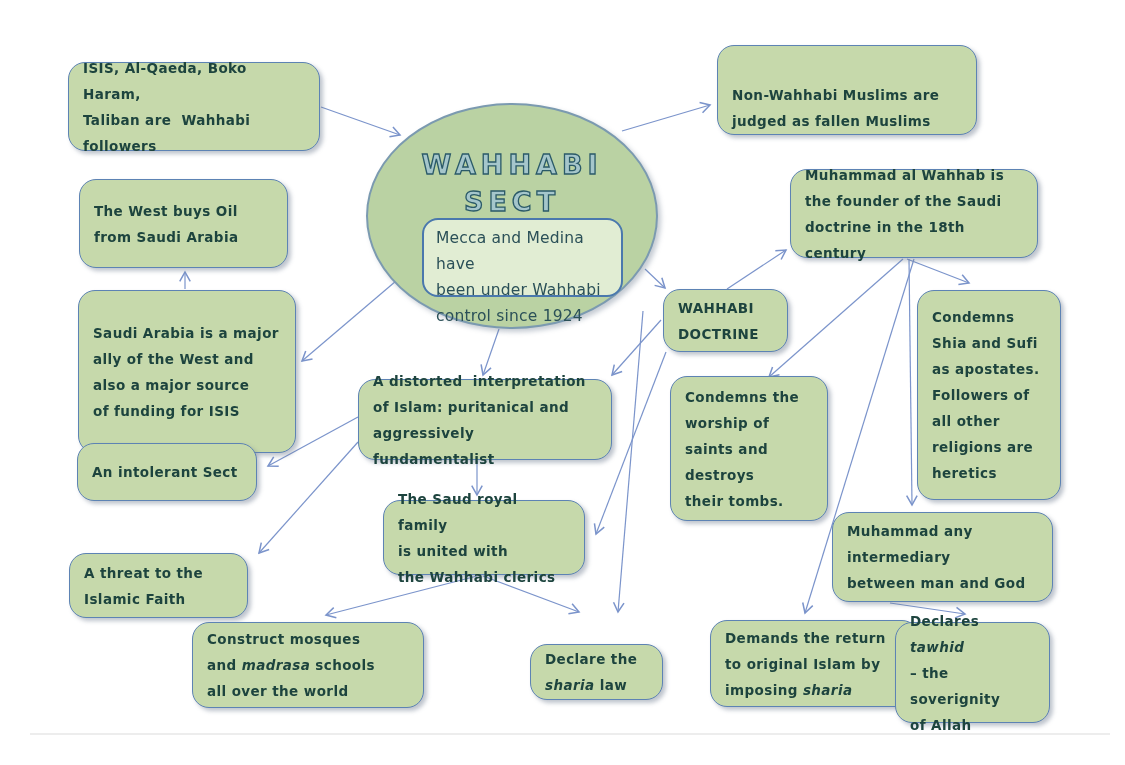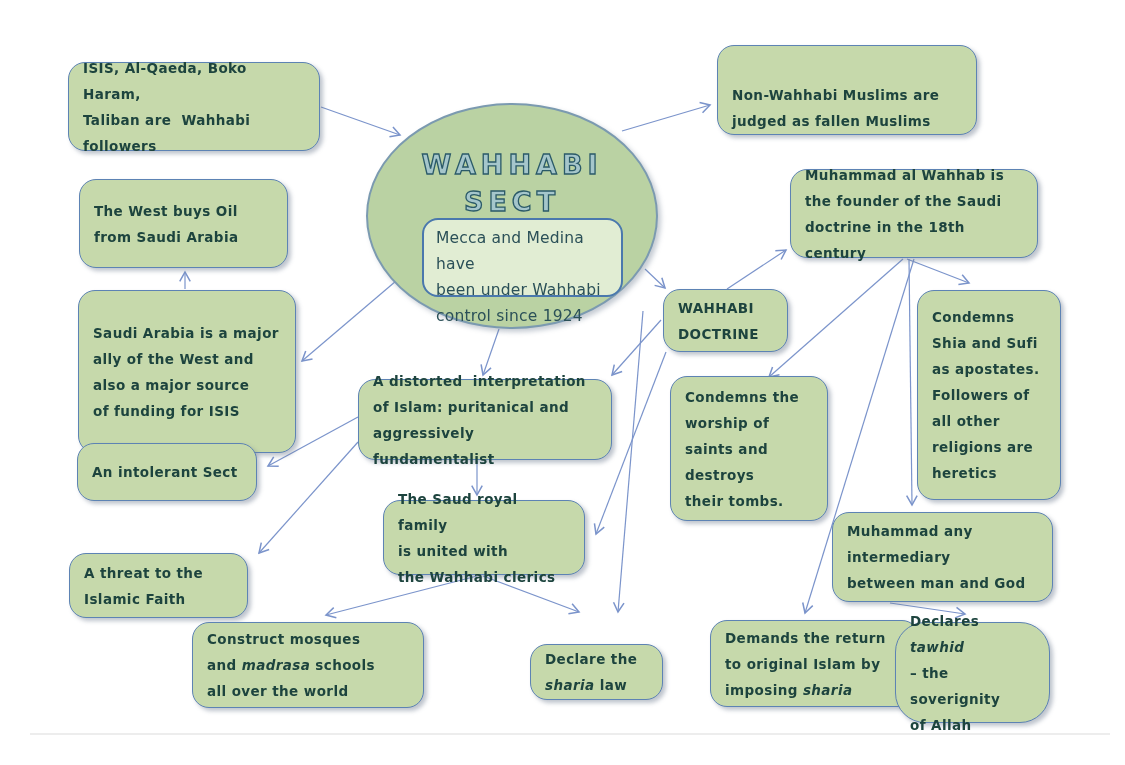--- a/index.html
+++ b/index.html
@@ -197,20 +197,20 @@
     </div>
       <div class="node" style="left: 530px; top: 644px; width: 133px; height: 56px;">
       <span class="node-text">Declare the
 <i>sharia</i> law</span>
     </div>
       <div class="node" style="left: 678px; top: 620px; width: 209px; height: 87px; margin-left: 32px;">
       <span class="node-text">Demands the return
 to original Islam by
 imposing <i>sharia</i></span>
     </div>
-      <div class="node" style="left: 895px; top: 622px; width: 155px; height: 101px; border-radius: 30px;">
+      <div class="node" style="left: 895px; top: 622px; width: 155px; height: 101px;">
       <span class="node-text">Declares <i>tawhid</i>
 – the soverignity
 of Allah</span>
     </div>
     </div>
 
 </div>
 
 </body></html>

